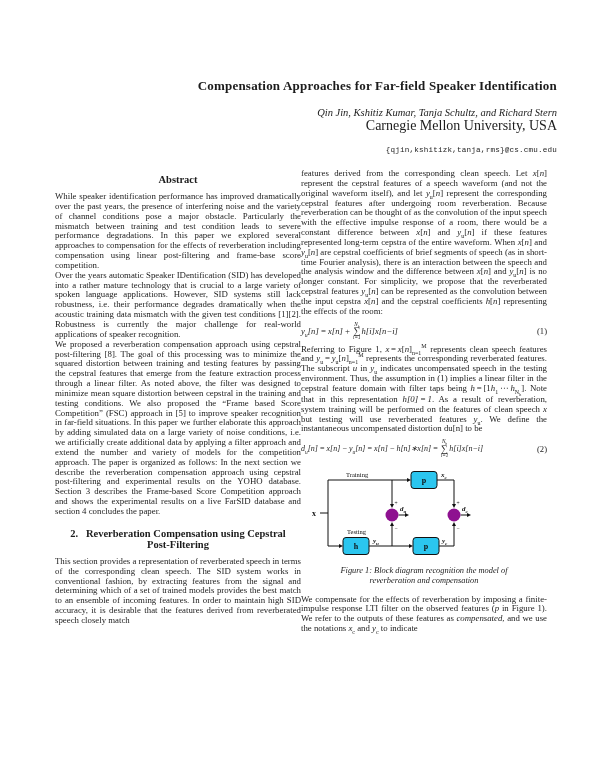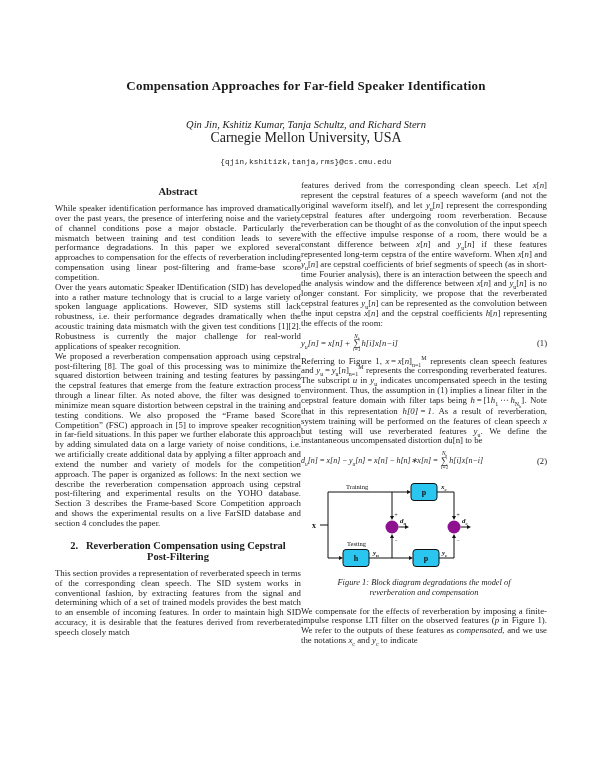--- a/index.html
+++ b/index.html
@@ -4,23 +4,23 @@
 <style>
   html,body{margin:0;padding:0;background:#ffffff;}
   body{
     width:600px;height:776px;overflow:hidden;
     font-family:"Liberation Serif", serif;
     color:#1c1c1c;
     -webkit-font-smoothing:antialiased;
   }
   .page{padding:78px 43px 0 55px;}
   
-  .hdr{text-align:center;}
+  .hdr{text-align:right;}
   .title{font-size:13px;font-weight:bold;letter-spacing:.2px;}
-  .authors{font-size:10.5px;font-style:italic;margin-top:25px;}
+  .authors{font-size:10.5px;font-style:italic;margin-top:13px;}
   .affil{font-size:14px;}
   .email{font-family:"Liberation Mono", monospace;font-size:7.6px;margin-top:12px;letter-spacing:.2px;}
   
   .columns{display:flex;margin-top:15px;}
   .col{width:246px;}
   p.body-text{font-size:8.8px;line-height:1.12;text-align:justify;margin:0;}
   .sec-heading{font-size:10.5px;font-weight:bold;text-align:center;margin:11px 14px 7px;}
   .sec-heading.first{margin-top:5px;}
   .subsec-heading{font-size:9px;font-weight:bold;text-align:left;margin:11px 0 6px;}
   i{font-style:italic;}
@@ -152,20 +152,20 @@
             <text x="70" y="76" font-size="7" font-weight="bold" font-style="italic"><tspan>y</tspan><tspan font-size="5" dy="1.5">u</tspan></text>
             <text x="139" y="76" font-size="7" font-weight="bold" font-style="italic"><tspan>y</tspan><tspan font-size="5" dy="1.5">c</tspan></text>
             <text x="97" y="44" font-size="7" font-weight="bold" font-style="italic"><tspan>d</tspan><tspan font-size="5" dy="1.5">u</tspan></text>
             <text x="159" y="44" font-size="7" font-weight="bold" font-style="italic"><tspan>d</tspan><tspan font-size="5" dy="1.5">c</tspan></text>
             <text x="91.5" y="38" font-size="5.5">+</text>
             <text x="91.5" y="63" font-size="5.5">−</text>
             <text x="153.5" y="38" font-size="5.5">+</text>
             <text x="153.5" y="63" font-size="5.5">−</text>
           </g>
         </svg>
-        <div class="fig-caption">Figure 1: Block diagram degradations the model of reverberation and compensation</div>
+        <div class="fig-caption">Figure 1: Block diagram recognition the model of reverberation and compensation</div>
       </div>
 
       <p class="body-text" style="margin-top:9px;">We compensate for the effects of reverberation by imposing a finite-impulse response LTI filter on the observed features (<i>p</i> in Figure 1). We refer to the outputs of these features as <i>compensated</i>, and we use the notations <i>x</i><sub>c</sub> and <i>y</i><sub>c</sub> to indicate</p>
     </div>
 
   </div>
 </div>
 
 </body></html>

